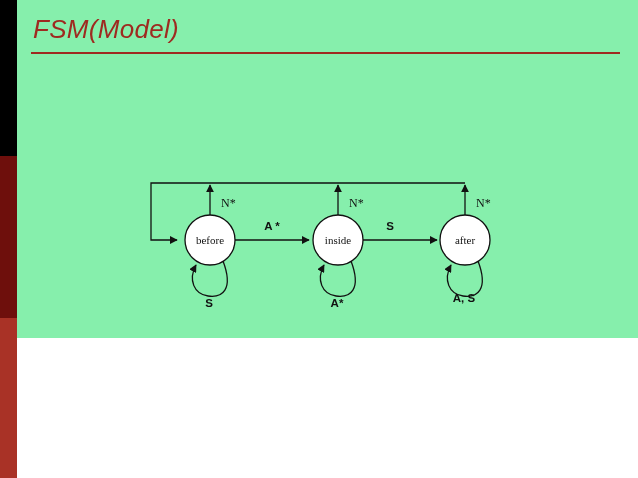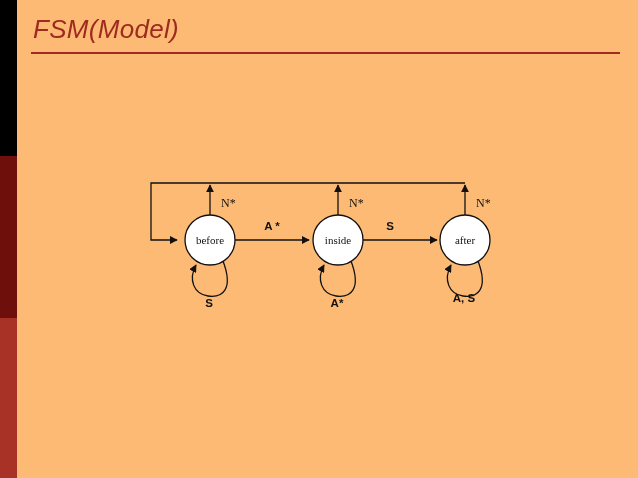--- a/index.html
+++ b/index.html
@@ -11,22 +11,22 @@
     width: 638px;
     height: 478px;
     position: relative;
     overflow: hidden;
     font-family: "Liberation Sans", sans-serif;
   }
   #slide {
     position: absolute;
     left: 0; top: 0;
     width: 638px;
-    height: 478px;
-    background: #fdba74;
+    height: 338px;
+    background: #86efac;
   }
   
   .sidebar {
     position: absolute;
     left: 0;
     top: 0;
     width: 17px;
     height: 478px;
   }
   .seg {

